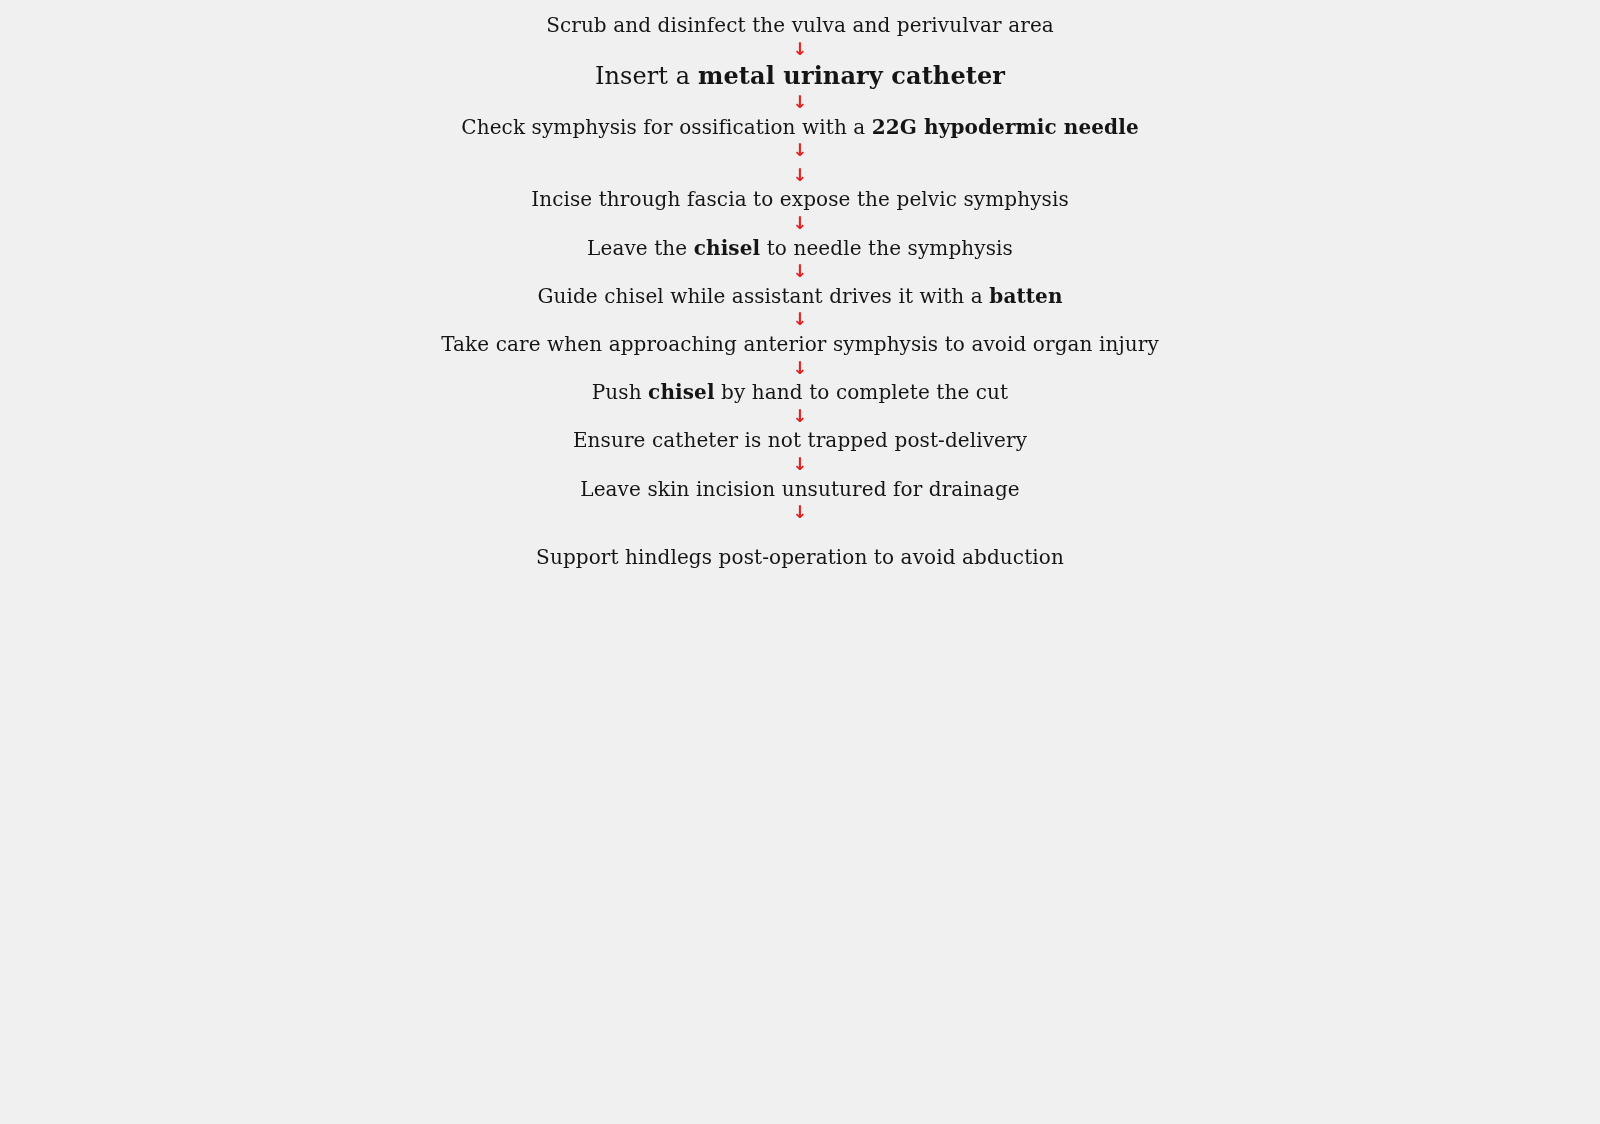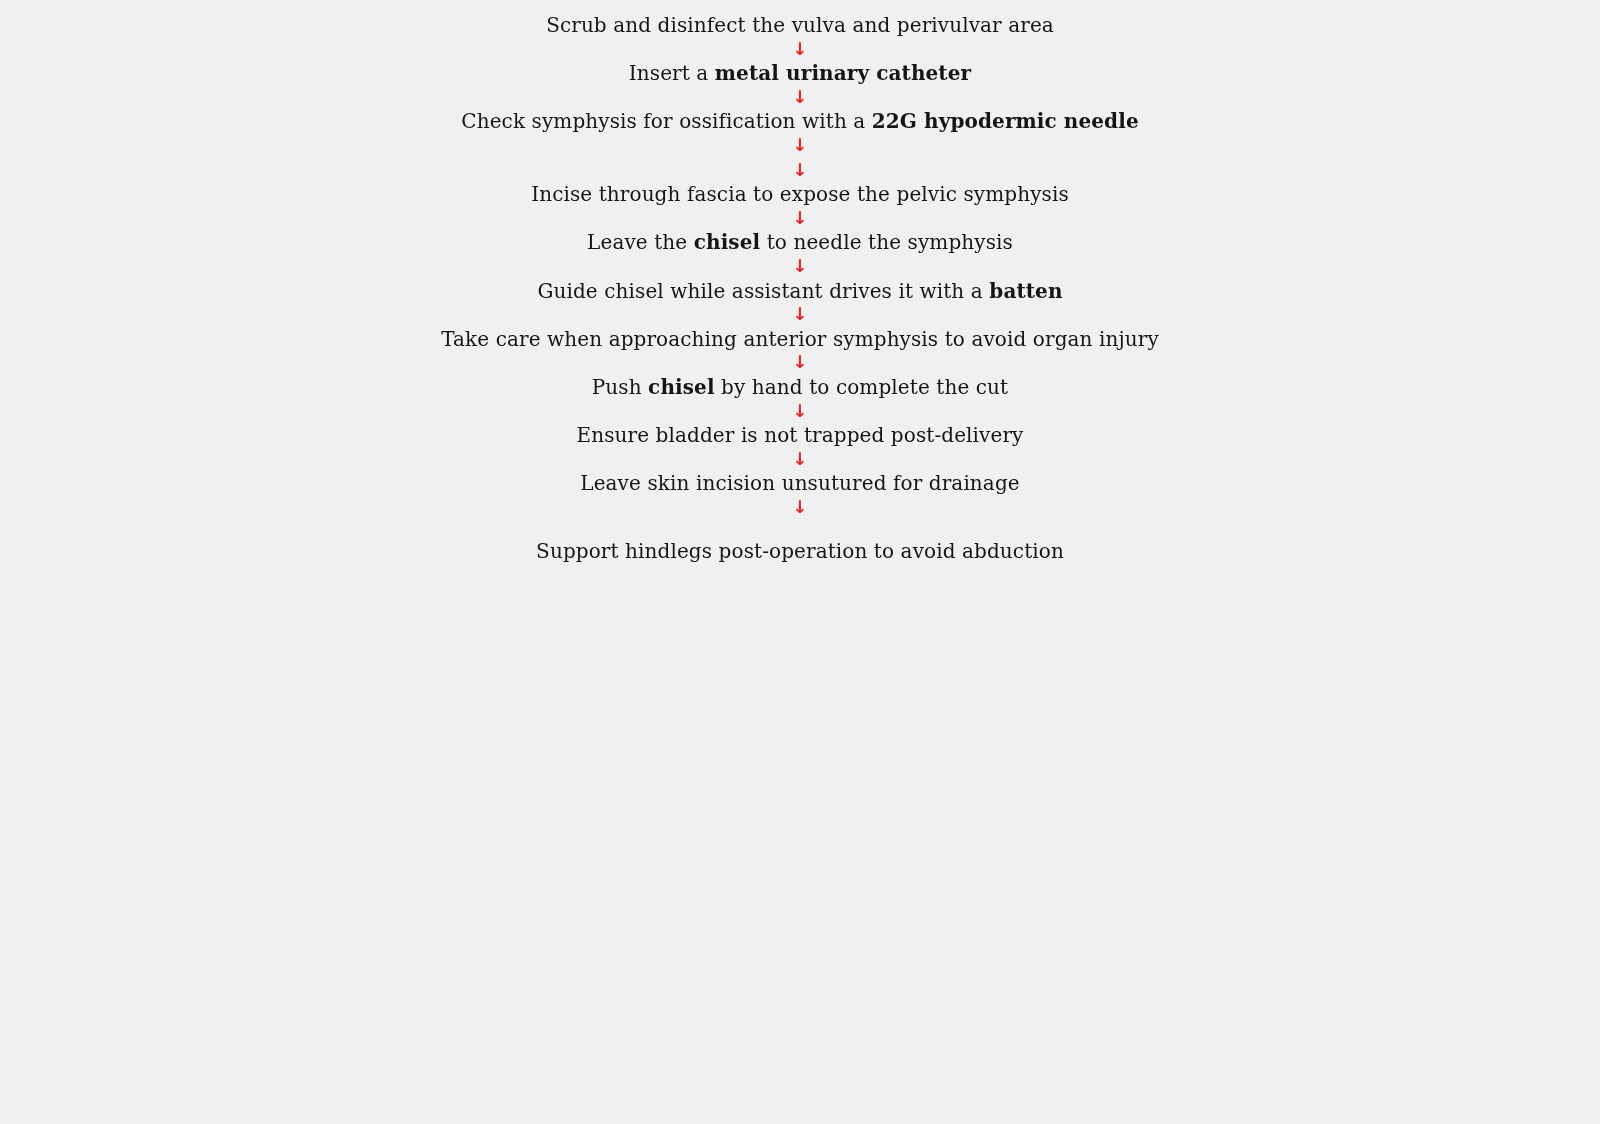--- a/index.html
+++ b/index.html
@@ -49,33 +49,33 @@
     padding: 3px 0 4px 0;
     user-select: none;
   }
 </style>
 </head>
 <body>
 
 <div id="flowchart">
     <div class="step" style="font-size: 20px;"><span>Scrub and disinfect the vulva and perivulvar area</span></div>
     <div class="arrow" style="font-size: 17.6px;">↓</div>
-    <div class="step" style="font-size: 20px;"><span>Insert a </span><span class="em">metal urinary catheter</span></div>
+    <div class="step" style="font-size: 24px;"><span>Insert a </span><span class="em">metal urinary catheter</span></div>
     <div class="arrow" style="font-size: 17.6px;">↓</div>
     <div class="step" style="font-size: 20px;"><span>Check symphysis for ossification with a </span><span class="em">22G hypodermic needle</span></div>
     <div class="arrow" style="font-size: 17.6px;">↓</div>
     <div class="arrow" style="font-size: 17.6px;">↓</div>
     <div class="step" style="font-size: 20px;"><span>Incise through fascia to expose the pelvic symphysis</span></div>
     <div class="arrow" style="font-size: 17.6px;">↓</div>
     <div class="step" style="font-size: 20px;"><span>Leave the </span><span class="em">chisel</span><span> to needle the symphysis</span></div>
     <div class="arrow" style="font-size: 17.6px;">↓</div>
     <div class="step" style="font-size: 20px;"><span>Guide chisel while assistant drives it with a </span><span class="em">batten</span></div>
     <div class="arrow" style="font-size: 17.6px;">↓</div>
     <div class="step" style="font-size: 20px;"><span>Take care when approaching anterior symphysis to avoid organ injury</span></div>
     <div class="arrow" style="font-size: 17.6px;">↓</div>
     <div class="step" style="font-size: 20px;"><span>Push </span><span class="em">chisel</span><span> by hand to complete the cut</span></div>
     <div class="arrow" style="font-size: 17.6px;">↓</div>
-    <div class="step" style="font-size: 20px;"><span>Ensure bladder is not trapped post-delivery</span></div>
+    <div class="step" style="font-size: 20px;"><span>Ensure catheter is not trapped post-delivery</span></div>
     <div class="arrow" style="font-size: 17.6px;">↓</div>
     <div class="step" style="font-size: 20px;"><span>Leave skin incision unsutured for drainage</span></div>
     <div class="arrow" style="font-size: 17.6px;">↓</div>
     <div class="step" style="font-size: 20px; margin-top: 20px;"><span>Support hindlegs post-operation to avoid abduction</span></div>
   </div>
 
 </body></html>

